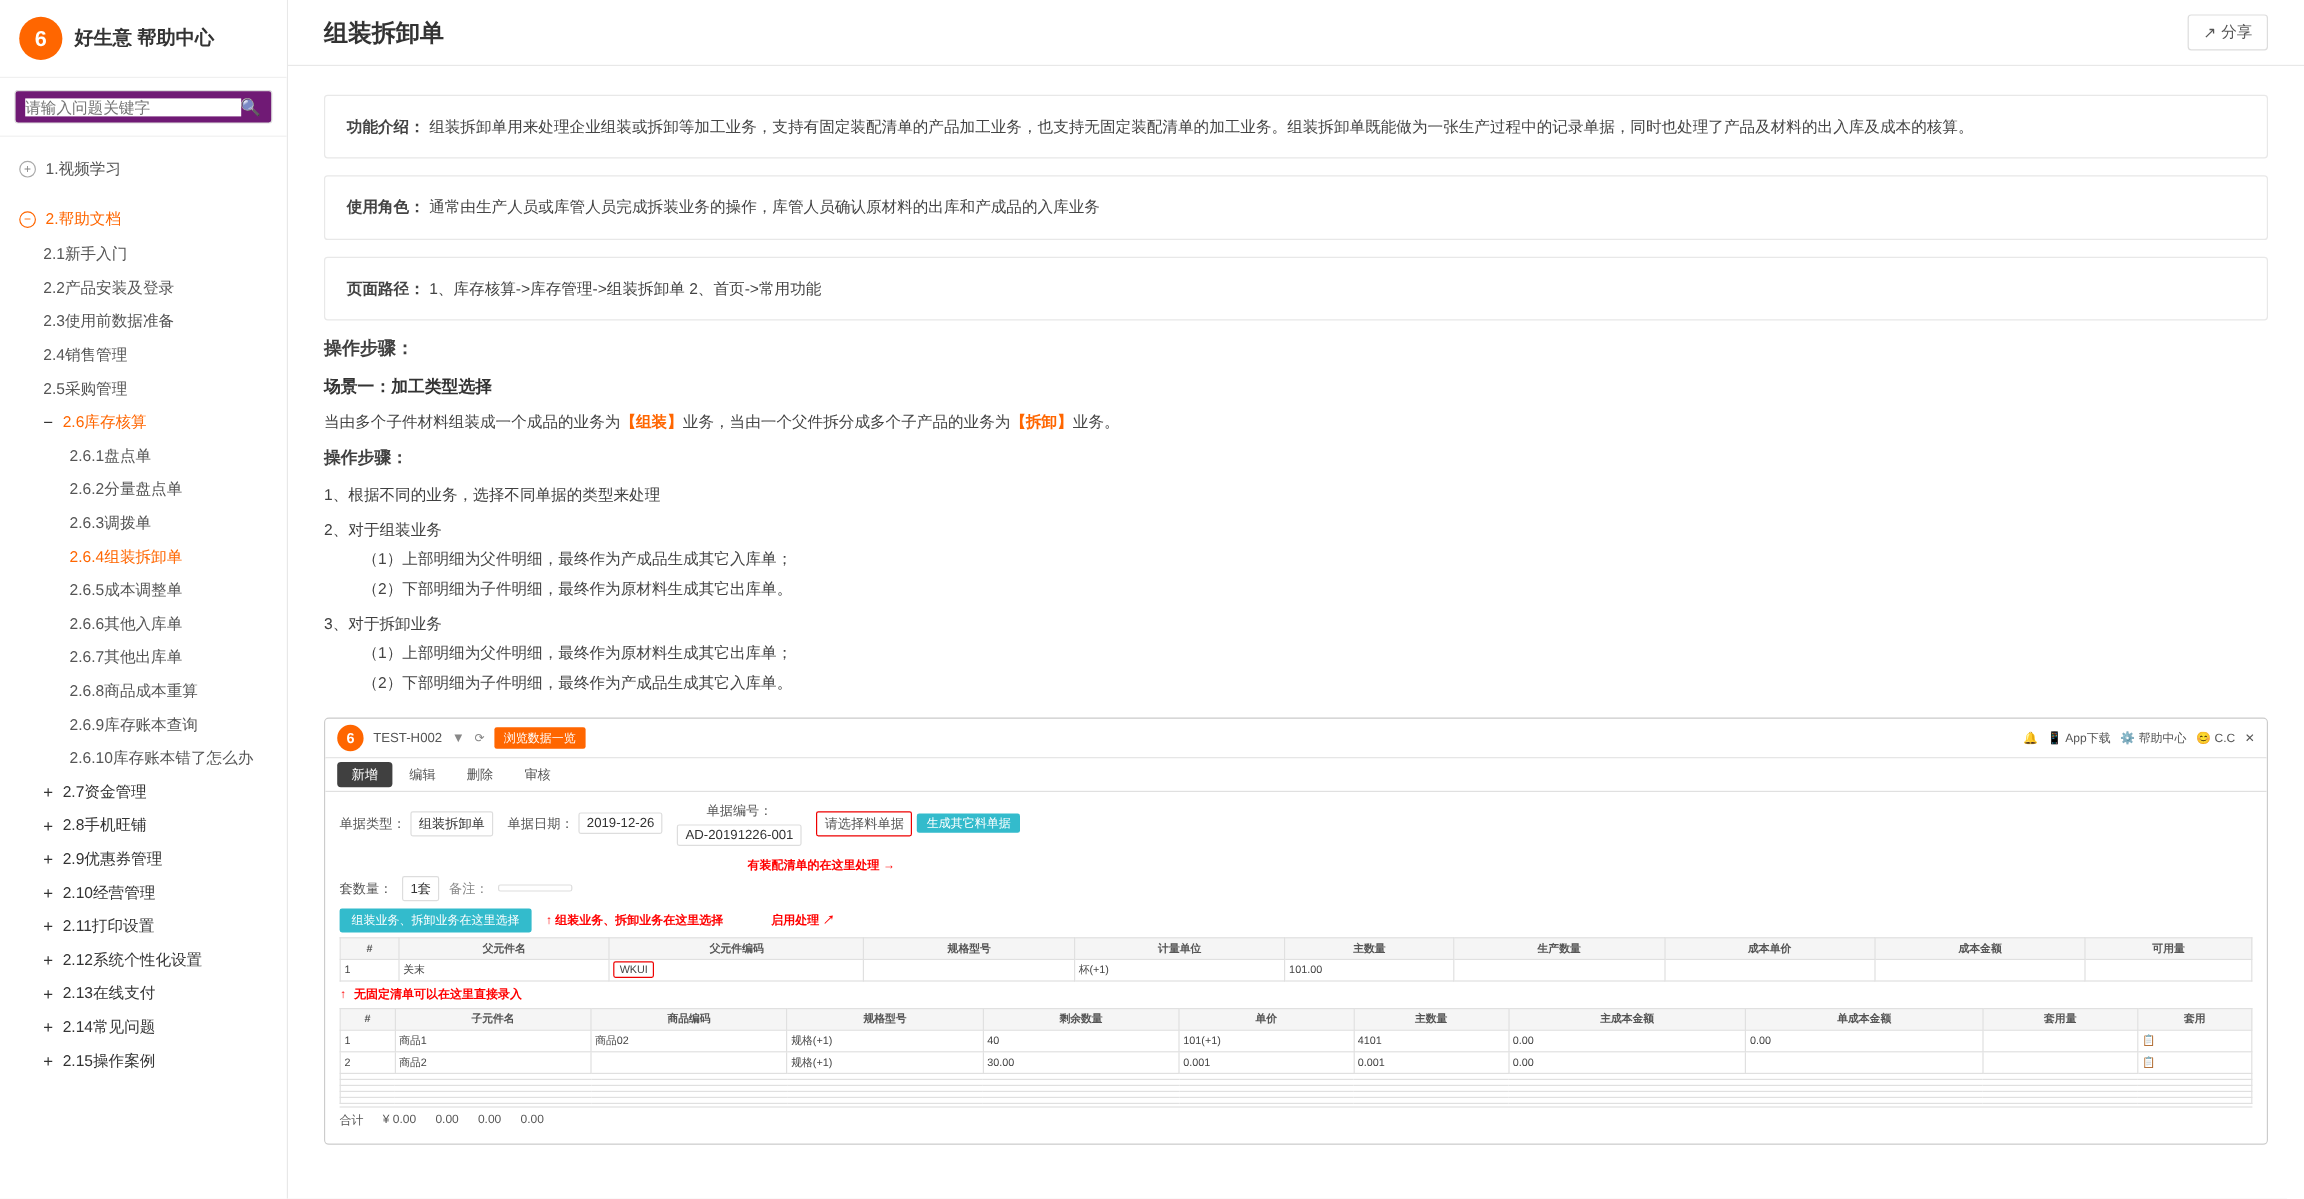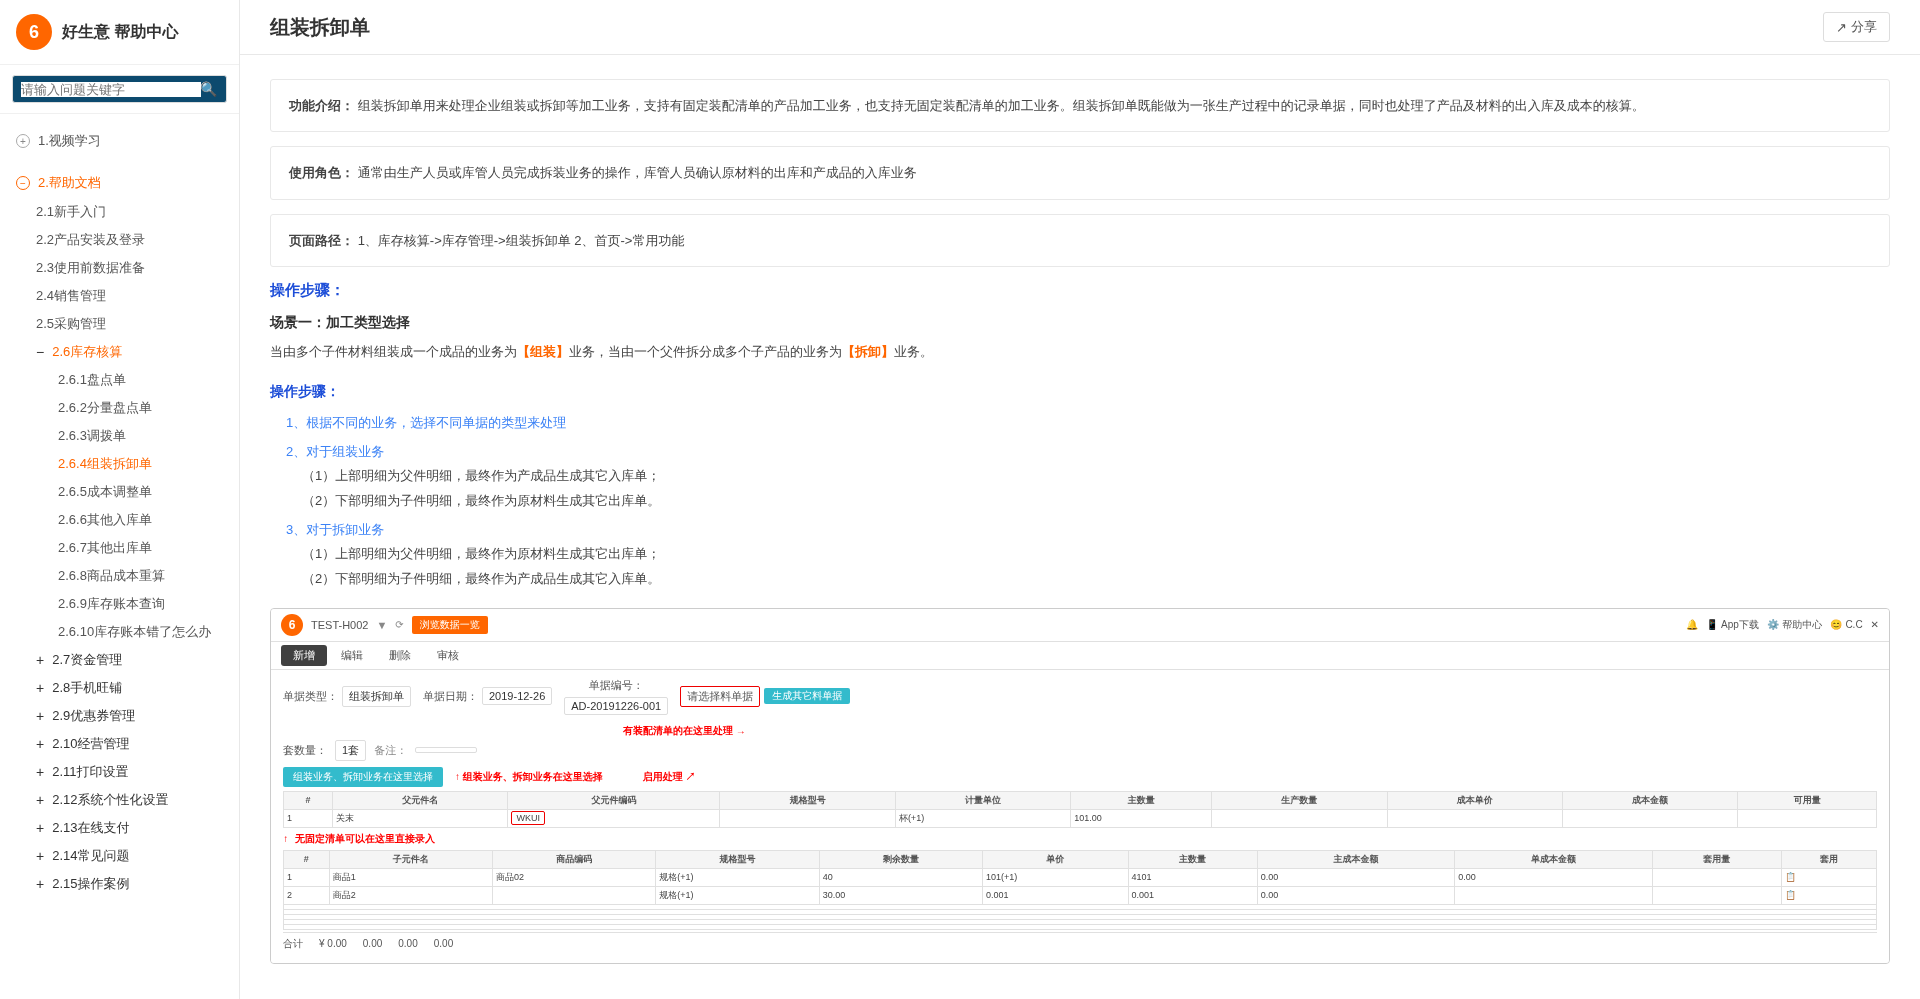--- a/index.html
+++ b/index.html
@@ -35,21 +35,21 @@
     #logo-text {
       font-size: 16px; font-weight: bold; color: #333;
     }
     #search-box {
       padding: 10px 12px;
       border-bottom: 1px solid #f0f0f0;
     }
     #search-input-wrap {
       display: flex; align-items: center;
       border: 1px solid #ddd; border-radius: 3px;
-      padding: 5px 8px; background: #0c4a6e;
+      padding: 5px 8px; background: #701a75;
     }
     #search-input-wrap input {
       border: none; outline: none; flex: 1; font-size: 13px; color: #999;
     }
     #search-icon-svg { color: #bbb; font-size: 14px; cursor: pointer; }
 
     #nav-tree {
       overflow-y: auto;
       flex: 1;
       padding: 6px 0;
@@ -125,34 +125,34 @@
       border: 1px solid #e8e8e8;
       border-radius: 3px;
       padding: 14px 18px;
       margin-bottom: 14px;
       font-size: 13px;
       line-height: 1.8;
       color: #444;
     }
 
     .section-title {
-      font-size: 15px; font-weight: bold; color: #1d4ed8;
+      font-size: 15px; font-weight: bold; color: #404040;
       margin: 6px 0 10px;
     }
 
     .scene-title {
       font-size: 14px; font-weight: bold; color: #333;
       margin: 14px 0 8px;
     }
 
     .step-desc {
-      font-size: 13px; color: #444; line-height: 1.9; margin-bottom: 18px;
+      font-size: 13px; color: #444; line-height: 1.9; margin-bottom: 8px;
     }
     .step-desc .highlight { color: #f60; font-weight: bold; }
-    .step-item { margin-left: 16px; font-size: 13px; color: #3b82f6; line-height: 1.9; }
+    .step-item { font-size: 13px; color: #404040; line-height: 1.9; }
     .step-sub { margin-left: 32px; font-size: 13px; color: #444; line-height: 1.9; }
     .app-orange-btn {
       background: #f60; color: #fff; border: none; border-radius: 2px;
       padding: 2px 8px; font-size: 11px; cursor: pointer;
     }
 
     
     .screenshot-wrap {
       position: relative;
       background: #eee;

